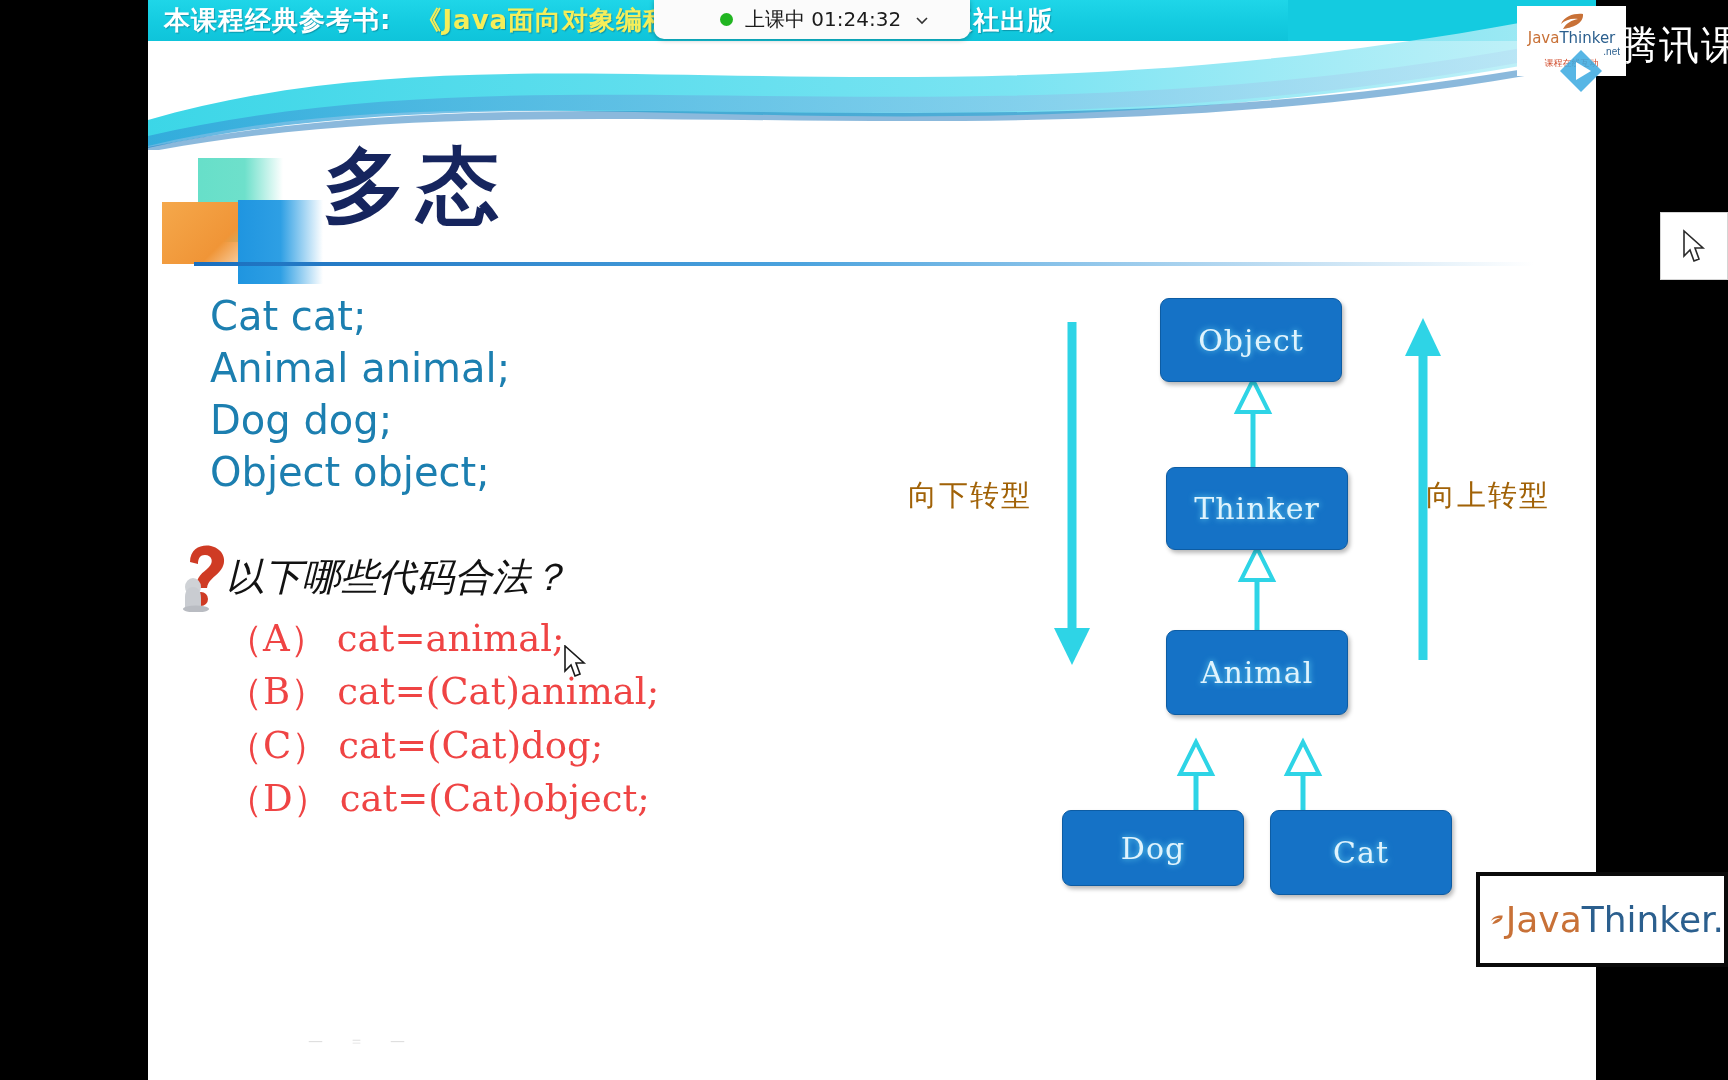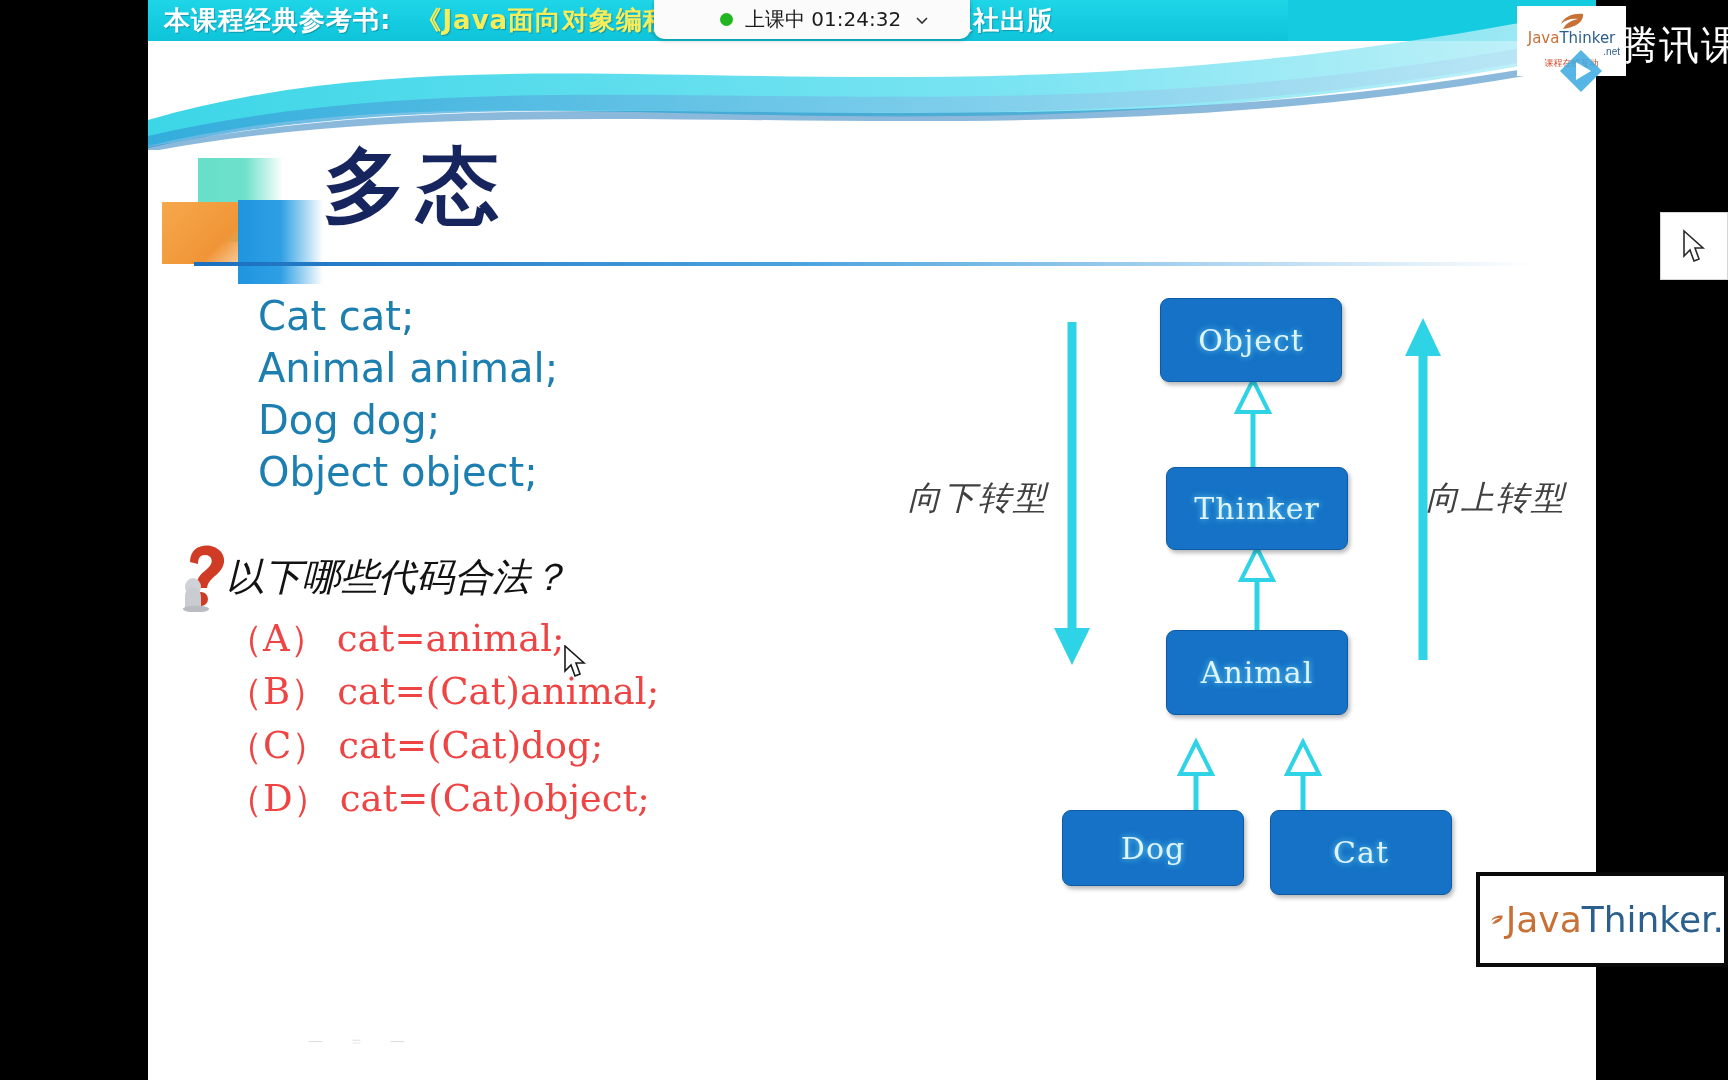--- a/index.html
+++ b/index.html
@@ -56,21 +56,21 @@
     position:absolute; left:46px; top:262px; width:1340px; height:4px;
     background:linear-gradient(90deg,#1a6fbf 0%,#4ba3de 45%,#bcdcf2 80%,#ffffff 100%);
   }
 
   
   #code-block {
     position:absolute; left:62px; top:290px;
     font-family:"DejaVu Sans","Liberation Sans",sans-serif;
     font-size:40px; line-height:1.30; color:#1c7fb0; font-weight:400;
   }
-  #code-block div { white-space:nowrap;margin-left:48px; }
+  #code-block div { white-space:nowrap; }
 
   
   #question-row { position:absolute; left:28px; top:548px; width:620px; height:60px; }
   #qmark { position:absolute; left:0; top:-6px; width:60px; height:70px; }
   #question-text {
     position:absolute; left:50px; top:4px;
     font-family:"DejaVu Serif","Liberation Serif",serif;
     font-size:38px; color:#121212; white-space:nowrap;font-style:italic;
   }
 
@@ -95,21 +95,21 @@
     text-shadow:0 0 6px rgba(120,235,255,.85);
   }
   #n-object   { left:312px; top:18px;  width:182px; height:84px; }
   #n-creature { left:318px; top:187px; width:182px; height:83px; }
   #n-animal   { left:318px; top:350px; width:182px; height:85px; }
   #n-dog      { left:214px; top:530px; width:182px; height:76px; }
   #n-cat      { left:422px; top:530px; width:182px; height:85px; }
 
   .cast-label {
     position:absolute; font-family:"DejaVu Serif","Liberation Serif",serif;
-    font-size:33px; color:#404040; white-space:nowrap; letter-spacing:2px;font-style:italic;
+    font-size:29px; color:#a16207; white-space:nowrap; letter-spacing:2px;
   }
   #label-down { left:60px;  top:196px; }
   #label-up   { left:578px; top:196px; }
 
   
   #timer-pill {
     position:absolute; left:654px; top:0px; width:316px; height:39px;
     background:#fbfbfb; border-radius:0 0 10px 10px;
     box-shadow:0 1px 5px rgba(0,0,0,.30);
     display:flex; align-items:center; padding:0 14px;

